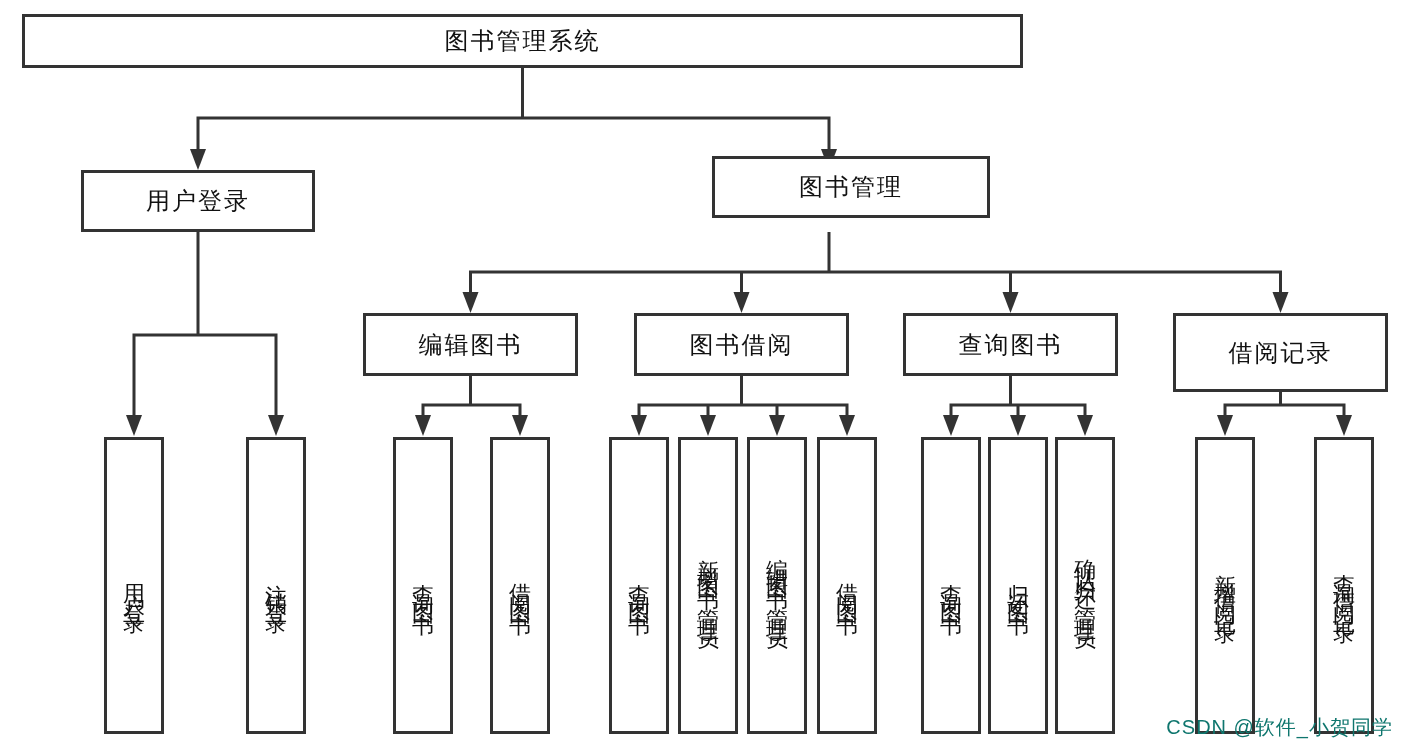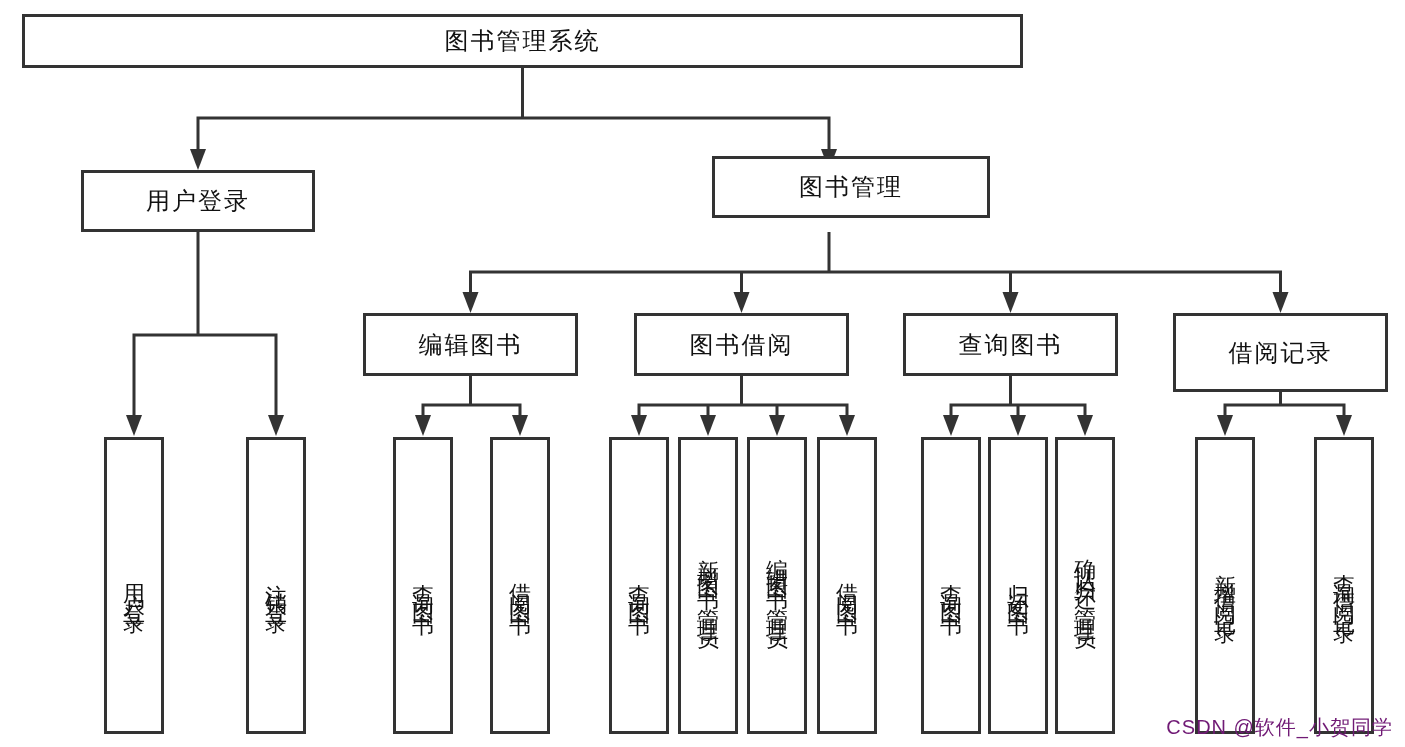--- a/index.html
+++ b/index.html
@@ -39,21 +39,21 @@
     font-size: 22px;
     letter-spacing: 10px;
     line-height: 1;
     color: #111111;
   }
   .watermark {
     position: absolute;
     right: 12px;
     bottom: 6px;
     font-size: 20px;
-    color: #701a75;
+    color: #0f766e;
     letter-spacing: 1px;
     z-index: 5;
     white-space: nowrap;
   }
 </style>
 </head>
 <body>
 
 <div class="canvas">
 

